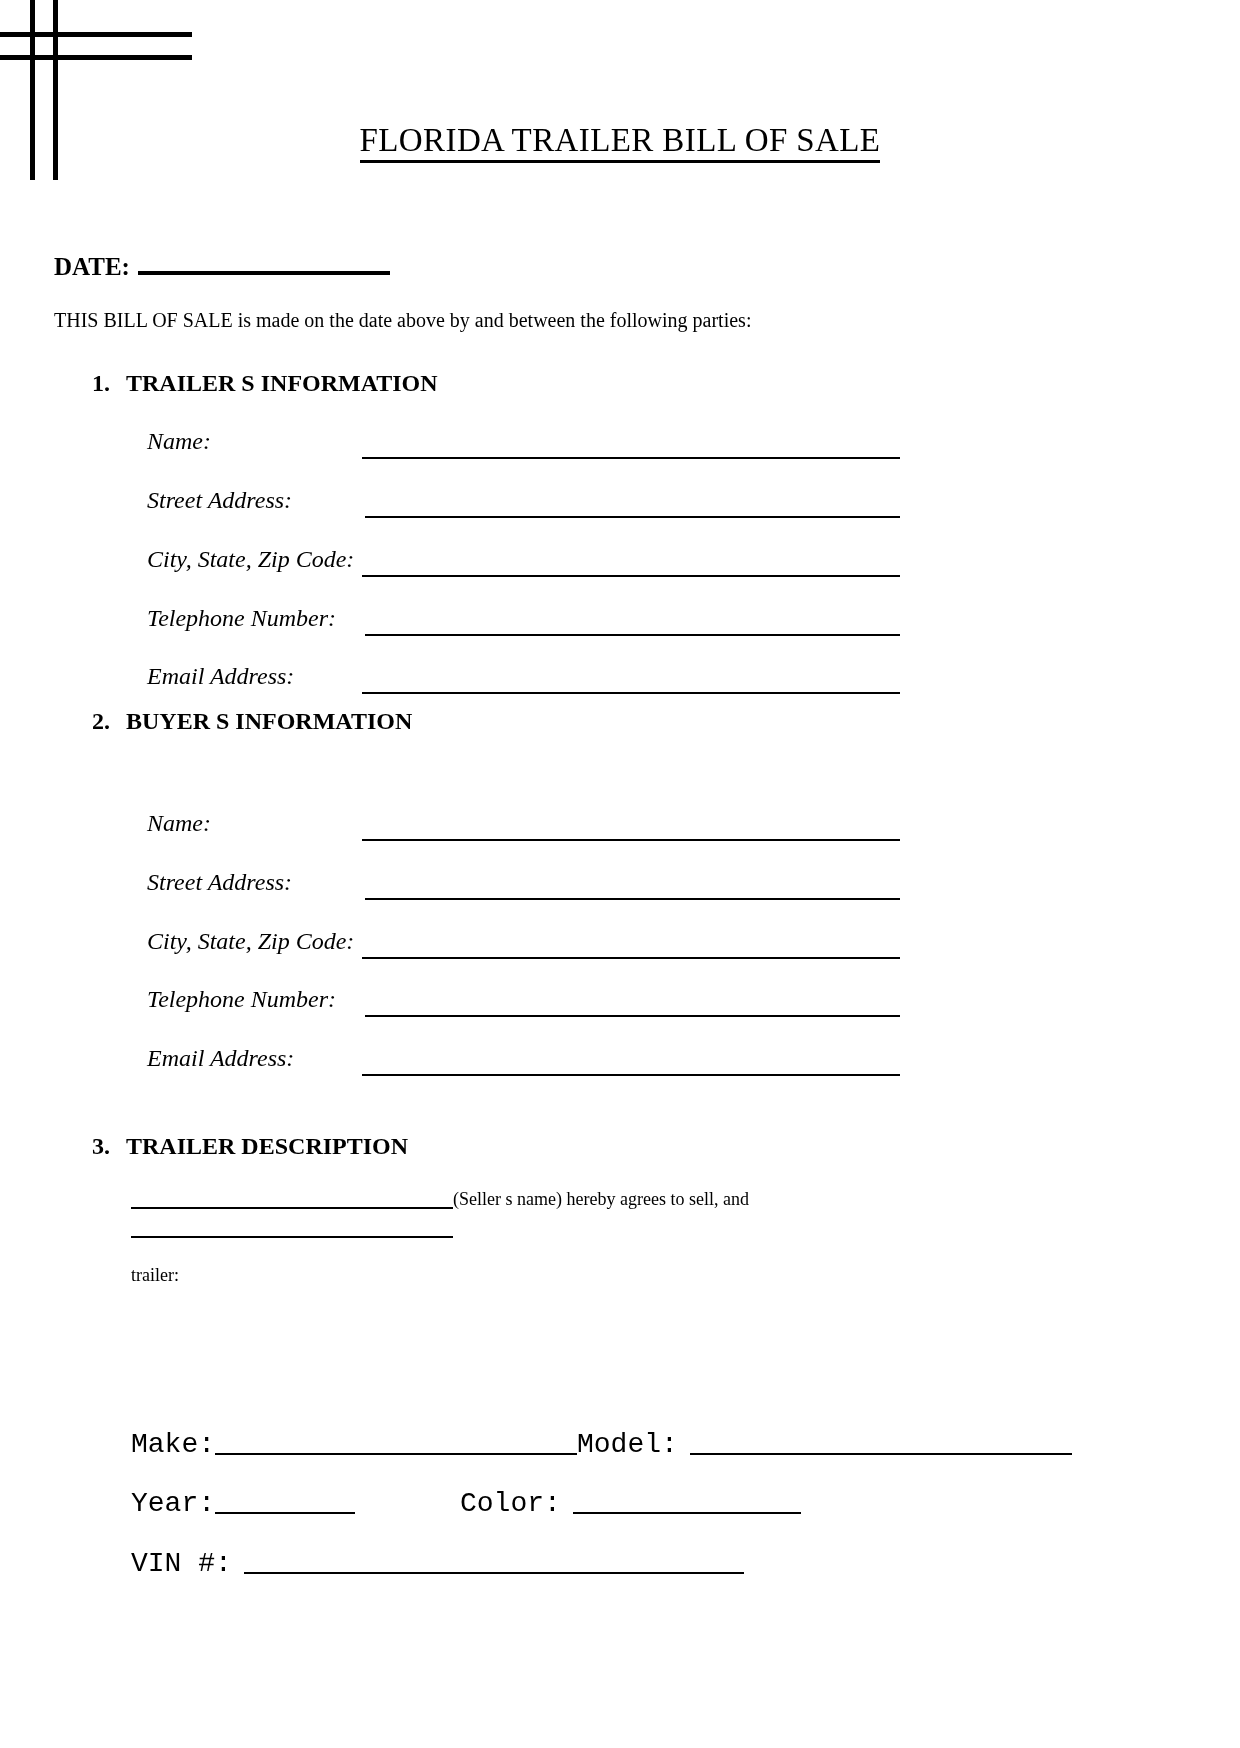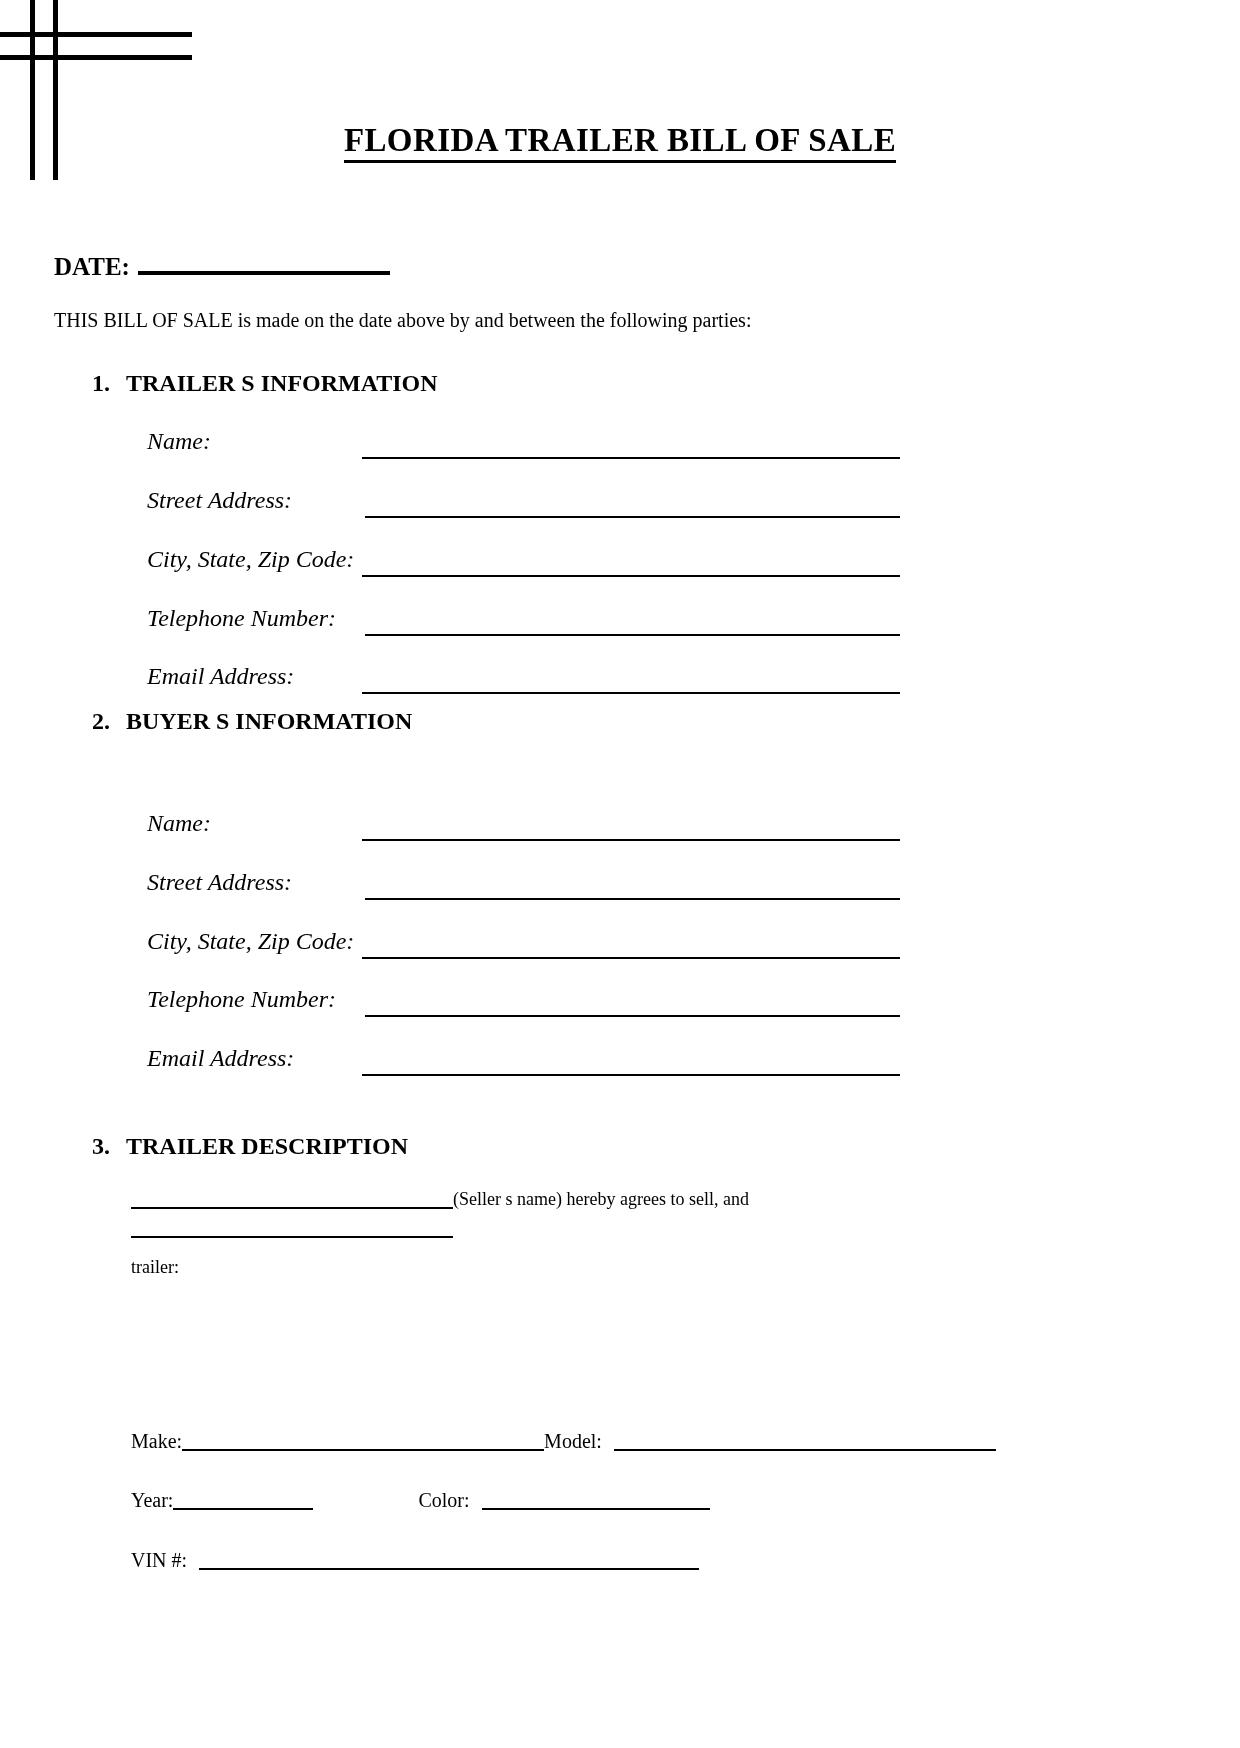--- a/index.html
+++ b/index.html
@@ -34,21 +34,21 @@
     left: 0; top: 0;
     width: 1240px;
   }
 
   .doc-title {
     position: absolute;
     left: 0; top: 122px;
     width: 1240px;
     text-align: center;
     font-size: 33px;
-    font-weight: bold;
+    font-weight: normal;
     letter-spacing: 0.4px;
   }
   .doc-title span.ttl {
     border-bottom: 3px solid #000;
     padding-bottom: 2px;
   }
 
   .date-row {
     position: absolute;
     left: 54px; top: 251px;
@@ -115,27 +115,28 @@
     height: 29px;
     white-space: nowrap;
   }
   .sb-blank {
     display: inline-block;
     width: 322px;
     border-bottom: 2px solid #000;
     height: 22px;
     vertical-align: -4px;
   }
-  .sb-tail { margin-top: 10px; }
+  .sb-tail { margin-top: 18px; }
 
   .inline-row {
     position: absolute;
     left: 131px;
-    font-size: 20px;
-    white-space: nowrap;
+    font-size: 28px;
+    white-space: nowrap;
+    font-family: Liberation Mono, monospace;
   }
   .inline-blank {
     display: inline-block;
     border-bottom: 2px solid #000;
     height: 20px;
     vertical-align: -3px;
   }
 </style>
 </head>
 <body>

